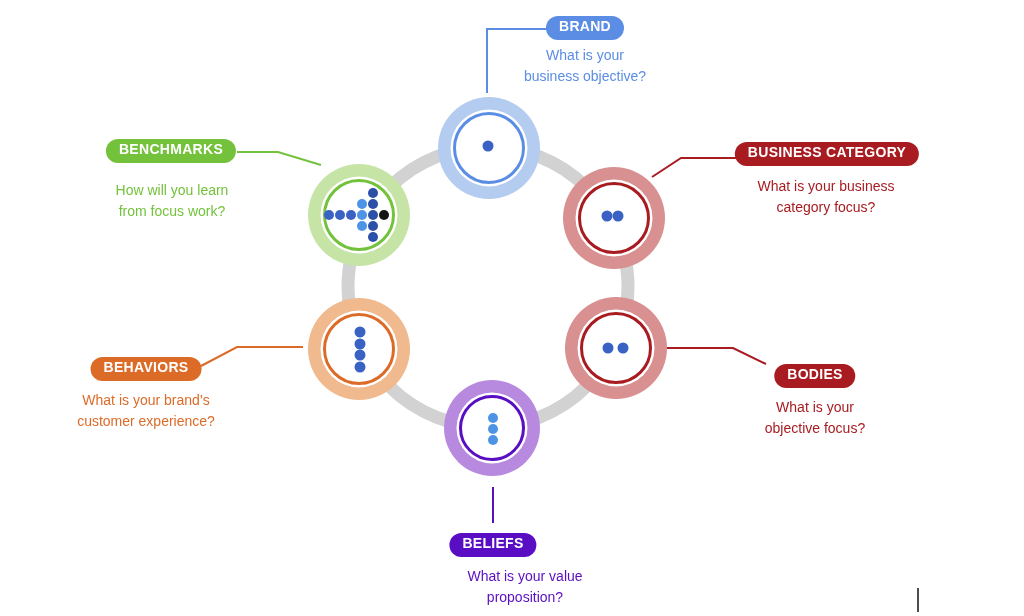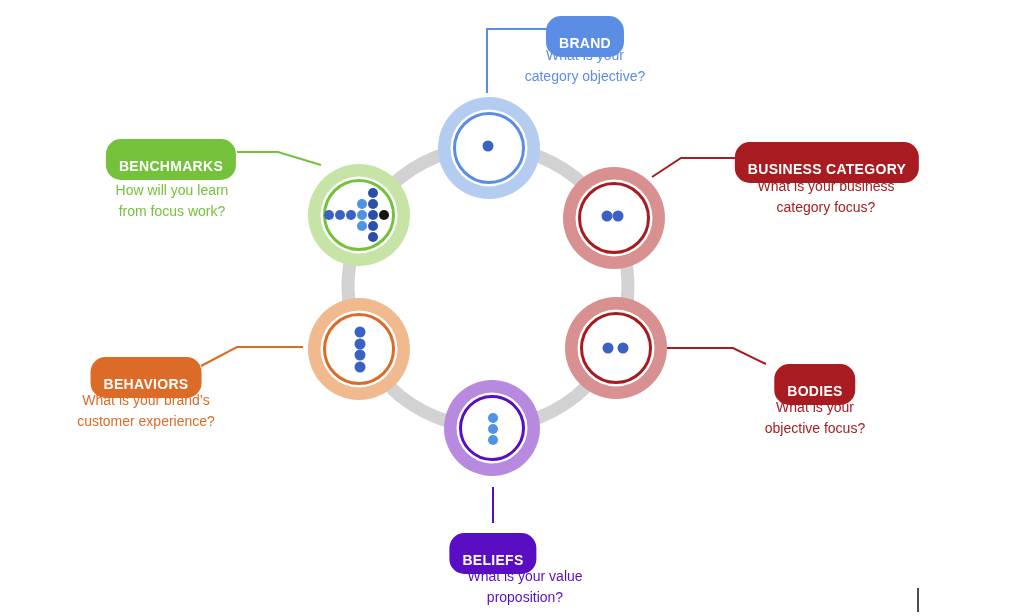--- a/index.html
+++ b/index.html
@@ -17,21 +17,21 @@
   .node.small { width:96px; height:96px; }
   .node-inner {
     position:relative; width:72px; height:72px; background:#fff;
     border:3px solid var(--c); border-radius:50%; box-shadow:0 0 0 2.5px #ffffff;
   }
   .node.small .node-inner { width:66px; height:66px; }
   .dot { position:absolute; border-radius:50%; transform:translate(-50%,-50%); }
   .pill {
     position:absolute; transform:translateX(-50%);
     background:var(--c); color:#ffffff; font-weight:bold; font-size:14px;
-    letter-spacing:0.3px; padding:19px 13px 6px; border-radius:15px; white-space:nowrap;
+    letter-spacing:0.3px; padding:2px 13px 6px; border-radius:15px; white-space:nowrap;
   }
   .question {
     position:absolute; transform:translateX(-50%); color:var(--c);
     font-size:14px; font-weight:400; line-height:21px; text-align:center; white-space:nowrap;
   }
   #cursor-line { position:absolute; left:917px; top:588px; width:2px; height:24px; background:#4d4d4d; }
 </style>
 </head>
 <body>
 
@@ -99,21 +99,21 @@
         <span class="dot" style="left: calc(50% + 14px); top: calc(50% + 22px); width: 10px; height: 10px; background: rgb(44, 79, 168);"></span>
         <span class="dot" style="left: calc(50% + 25px); top: calc(50% + 0px); width: 10px; height: 10px; background: rgb(20, 20, 20);"></span>
       </div>
   </div>
 
   <div class="pill" style="left: 585px; top: 16px; --c: #5b8de4; --pale: #b3ccf0;">
     <span>BRAND</span>
   </div>
   <div class="question" style="left: 585px; top: 45px; --c: #5b8de4; --pale: #b3ccf0;">
     <div>What is your</div>
-    <div>category objective?</div>
+    <div>business objective?</div>
   </div>
 
   <div class="pill" style="left: 827px; top: 142px; text-align: right; --c: #a81c21; --pale: #d89090;">
     <span>BUSINESS CATEGORY</span>
   </div>
   <div class="question" style="left: 826px; top: 176px; --c: #a81c21; --pale: #d89090;">
     <div>What is your business</div>
     <div>category focus?</div>
   </div>
 

